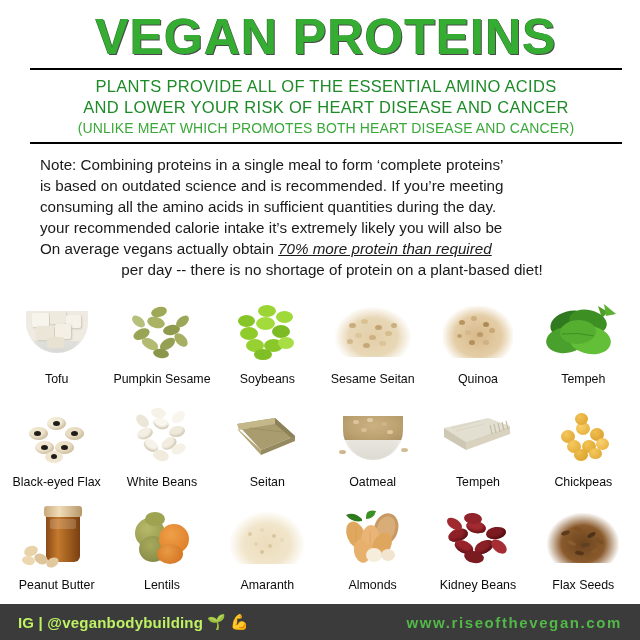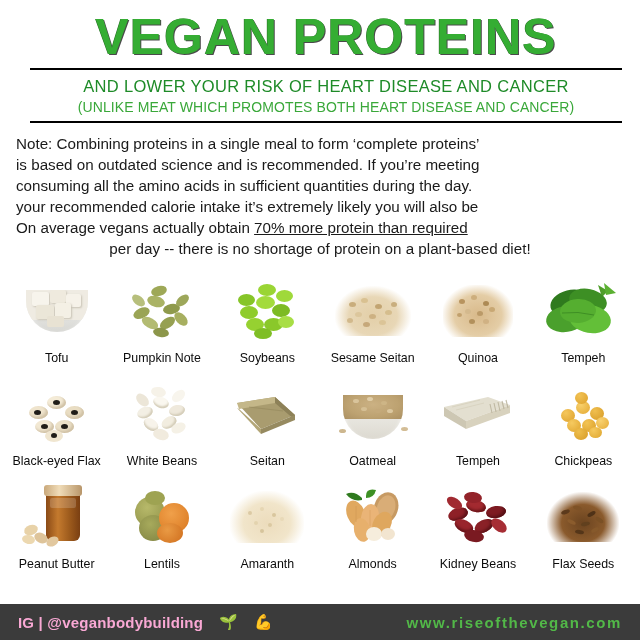--- a/index.html
+++ b/index.html
@@ -25,42 +25,42 @@
     font-weight:500;letter-spacing:0.3px;white-space:nowrap;
   }
   .subtitle-small{
     color:#3AA83A;text-align:center;font-size:14px;line-height:19px;
     letter-spacing:0.1px;white-space:nowrap;margin-top:1px;
   }
 
   
   .note{
     padding:6px 16px 0 16px;color:#1a1a1a;
-    font-size:15.2px;line-height:21px;text-align:left;
+    font-size:15.2px;line-height:21px;text-align:left;margin-left:24px;
   }
   .note .ln{display:block;white-space:nowrap;}
   .note .ln.center{text-align:center;}
-  .note .emph{text-decoration:underline;}
+  .note .emph{font-style:italic;text-decoration:underline;}
 
   
   .grid{flex:1;display:flex;flex-direction:column;justify-content:flex-start;padding:4px 4px 0 4px;}
   .row{display:flex;height:103px;}
   .cell{flex:1;display:flex;flex-direction:column;align-items:center;justify-content:flex-end;}
   .art{height:74px;width:100%;display:flex;align-items:center;justify-content:center;position:relative;}
   .caption{
     font-size:12.4px;color:#0c0c0c;text-align:center;
     line-height:15px;padding-top:3px;white-space:nowrap;
   }
 
   
   .footer{
     height:36px;background:#3B3B3B;display:flex;align-items:center;
     justify-content:space-between;padding:0 18px;box-sizing:border-box;
   }
-  .ig{color:#f9a8d4;font-size:15px;font-weight:bold;letter-spacing:0.2px;display:flex;align-items:center;gap:16px;}
+  .ig{color:#bef264;font-size:15px;font-weight:bold;letter-spacing:0.2px;display:flex;align-items:center;gap:4px;}
   .emoji{font-size:15px;}
   .url{color:#52B848;font-size:15px;font-weight:bold;letter-spacing:1.6px;}
 
   
   .pile{position:relative;width:72px;height:60px;}
   .pile i{position:absolute;display:block;border-radius:50%;}
 
   .bowl{
     position:relative;width:68px;height:46px;border-radius:0 0 40px 40px;
     background:linear-gradient(#f4f4f2,#d8d8d4);box-shadow:inset 0 3px 5px #fff;
@@ -70,20 +70,21 @@
   .cube{position:absolute;border-radius:2px;}
 </style>
 </head>
 <body>
 
 <div class="page">
 
   <div class="header">
     <div class="main-title">VEGAN PROTEINS</div>
     <hr class="rule">
+    <div class="subtitle">PLANTS PROVIDE ALL OF THE ESSENTIAL AMINO ACIDS</div>
     <div class="subtitle">AND LOWER YOUR RISK OF HEART DISEASE AND CANCER</div>
     <div class="subtitle-small">(UNLIKE MEAT WHICH PROMOTES BOTH HEART DISEASE AND CANCER)</div>
     <hr class="rule2">
   </div>
 
   <div class="note">
     <span class="ln">Note: Combining proteins in a single meal to form ‘complete proteins’</span>
     <span class="ln">is based on outdated science and is recommended. If you’re meeting</span>
     <span class="ln">consuming all the amino acids in sufficient quantities during the day.</span>
     <span class="ln">your recommended calorie intake it’s extremely likely you will also be</span>
@@ -116,21 +117,21 @@
             <i style="left:36px;top:22px;width:17px;height:10px;background:#8f9a4c;border-radius:50%;transform:rotate(-10deg);"></i>
             <i style="left:14px;top:36px;width:18px;height:10px;background:#b3bb72;border-radius:50%;transform:rotate(30deg);"></i>
             <i style="left:32px;top:36px;width:17px;height:10px;background:#96a052;border-radius:50%;transform:rotate(-35deg);"></i>
             <i style="left:46px;top:32px;width:16px;height:10px;background:#a7af60;border-radius:50%;transform:rotate(45deg);"></i>
             <i style="left:24px;top:4px;width:16px;height:10px;background:#9ea857;border-radius:50%;transform:rotate(-15deg);"></i>
             <i style="left:4px;top:14px;width:15px;height:9px;background:#b7bf7c;border-radius:50%;transform:rotate(40deg);"></i>
             <i style="left:48px;top:14px;width:15px;height:9px;background:#9da75a;border-radius:50%;transform:rotate(-40deg);"></i>
             <i style="left:26px;top:46px;width:16px;height:9px;background:#8c964a;border-radius:50%;transform:rotate(10deg);"></i>
           </div>
         </div>
-        <div class="caption">Pumpkin Note</div>
+        <div class="caption">Pumpkin Sesame</div>
       </div>
       <div class="cell">
         <div class="art">
           <div class="pile" style="width:70px;height:58px;">
             <i style="left:8px;top:24px;width:18px;height:13px;background:#8fcc2b;"></i>
             <i style="left:24px;top:14px;width:19px;height:13px;background:#a3db3c;"></i>
             <i style="left:40px;top:22px;width:18px;height:13px;background:#7dbb24;"></i>
             <i style="left:14px;top:36px;width:18px;height:13px;background:#96d131;"></i>
             <i style="left:32px;top:36px;width:19px;height:13px;background:#8ac82a;"></i>
             <i style="left:46px;top:34px;width:16px;height:12px;background:#a8de45;"></i>

